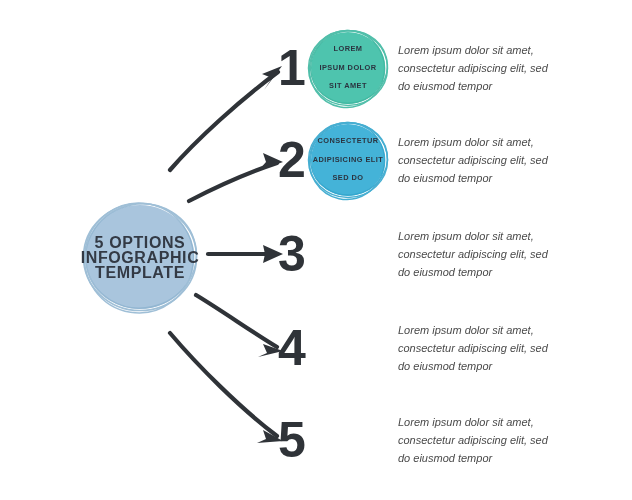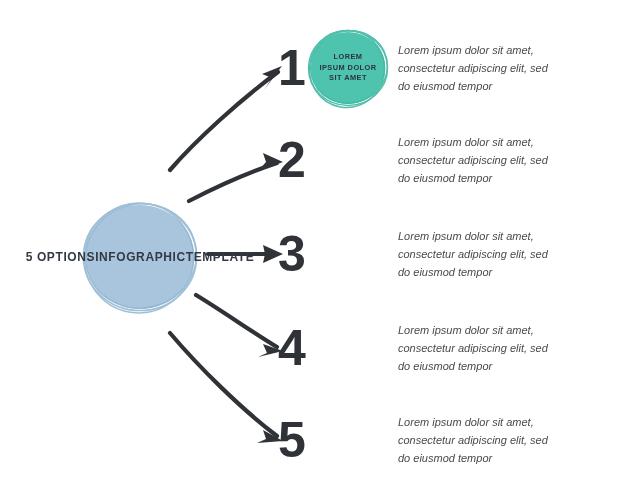--- a/index.html
+++ b/index.html
@@ -35,25 +35,25 @@
     width: 124px;
     height: 118px;
   }
   .hub-svg { position: absolute; left: 0; top: 0; }
   .hub-label {
     position: absolute;
     left: 0; top: 0;
     width: 124px;
     height: 118px;
     display: flex;
-    flex-direction: row;
+    flex-direction: column;
     align-items: center;
     justify-content: center;
     text-align: center;
-    font-size: 12px;
+    font-size: 16px;
     font-weight: bold;
     letter-spacing: 0.6px;
     line-height: 15px;
     color: #333a45;
     text-transform: uppercase;
   }
   .hub-label span { display: block; white-space: nowrap; }
 
   
   .option {
@@ -95,20 +95,21 @@
     justify-content: center;
     text-align: center;
     font-size: 7.4px;
     font-weight: bold;
     letter-spacing: 0.45px;
     line-height: 10.5px;
     color: #2b3440;
     text-transform: uppercase;
     padding: 0 7px;
     box-sizing: border-box;
+    gap: 8px;
   }
   .bubble-label span { display: block; }
   .opt-body {
     position: absolute;
     left: 120px;
     top: 50%;
     transform: translateY(-50%);
     width: 156px;
     font-size: 11px;
     line-height: 18px;
@@ -182,20 +183,35 @@
       </div>
       <div class="opt-body">
         <div>Lorem ipsum dolor sit amet,</div>
         <div>consectetur adipiscing elit, sed</div>
         <div>do eiusmod tempor</div>
       </div>
     </div>
 
     <div class="option" style="top:112px">
       <div class="opt-num">2</div>
+      <div class="bubble">
+        <svg class="bubble-svg" width="88" height="84" viewBox="0 0 88 84">
+          <ellipse cx="44" cy="42" rx="37" ry="36" fill="#44b3d8"></ellipse>
+          <g fill="none" stroke="#33a6cd" stroke-width="1.5" opacity="0.9">
+            <ellipse cx="44" cy="42" rx="39.5" ry="37.5"></ellipse>
+            <ellipse cx="43" cy="43" rx="37.5" ry="38.5" transform="rotate(12 43 43)"></ellipse>
+            <ellipse cx="45" cy="41" rx="38.5" ry="36" transform="rotate(-9 45 41)"></ellipse>
+          </g>
+        </svg>
+        <div class="bubble-label">
+          <span>CONSECTETUR</span>
+          <span>ADIPISICING ELIT</span>
+          <span>SED DO</span>
+        </div>
+      </div>
       <div class="opt-body">
         <div>Lorem ipsum dolor sit amet,</div>
         <div>consectetur adipiscing elit, sed</div>
         <div>do eiusmod tempor</div>
       </div>
     </div>
 
     <div class="option" style="top:206px">
       <div class="opt-num">3</div>
       <div class="opt-body">

